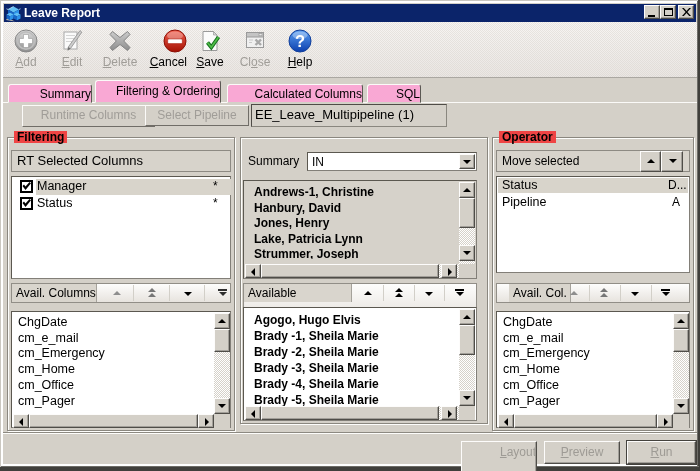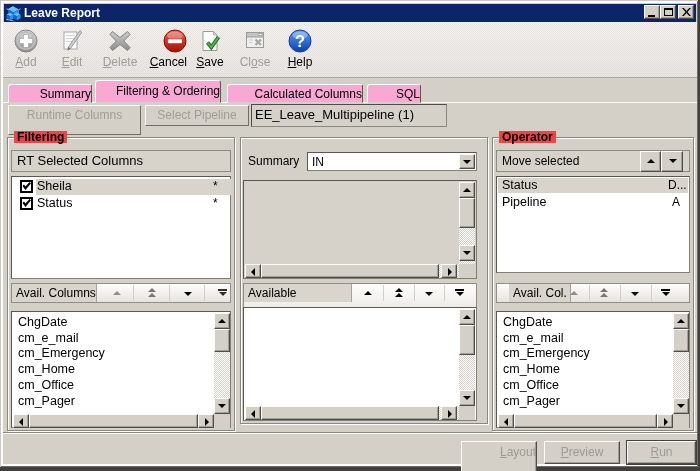--- a/index.html
+++ b/index.html
@@ -136,34 +136,34 @@
       <text x="12" y="18" text-anchor="middle" font-family="Liberation Sans" font-size="16.5" font-weight="bold" fill="#fff">?</text>
     </svg>
 <div style="margin-top:-1px"><span style="text-decoration:underline">H</span>elp</div></div>
 
 <div class="a" style="left:3px;top:102px;width:694px;height:1px;background:#fbfaf8"></div>
 <div class="a tab" style="left:8px;top:84px;width:84px;height:19px;line-height:18px">Summary</div>
 <div class="a tab" style="left:227px;top:84px;width:136px;height:19px;line-height:18px">Calculated Columns</div>
 <div class="a tab" style="left:367px;top:84px;width:54px;height:19px;line-height:18px">SQL</div>
 <div class="a tab" style="left:95px;top:80px;width:126px;height:23px;line-height:20px">Filtering &amp; Ordering</div>
 
-<div class="a tbtn" style="left:8px;top:105px;width:133px;height:30px;line-height:19px">Runtime Columns</div>
+<div class="a tbtn" style="left:22px;top:105px;width:133px;height:22px;line-height:19px">Runtime Columns</div>
 <div class="a tbtn" style="left:145px;top:105px;width:104px;height:21px;line-height:19px">Select Pipeline</div>
 <div class="a" style="left:251px;top:104px;width:196px;height:23px;background:#d5d1c9;border:1px solid #4f4c47;border-bottom-color:#8a877f;border-right-color:#8a877f;line-height:20px;padding-left:3px;font-size:13px">EE_Leave_Multipipeline (1)</div>
 
 <div class="a grp" style="left:7px;top:137px;width:228px;height:294px"></div>
 <div class="a grp" style="left:240px;top:137px;width:248px;height:287px"></div>
 <div class="a grp" style="left:492px;top:137px;width:202px;height:294px"></div>
 <div class="a glab" style="left:14px;top:131px">Filtering</div>
 <div class="a glab" style="left:499px;top:131px">Operator</div>
 
 <div class="a bar" style="left:11px;top:150px;width:220px;height:22px;line-height:20px;padding-left:5px;font-size:13px">RT Selected Columns</div>
 <div class="a sunk" style="left:11px;top:176px;width:220px;height:103px">
   <div class="a" style="left:24px;top:2px;width:195px;height:16px;background:#d8d4cb"></div>
-  <div class="a" style="left:25px;top:2px;line-height:14px;font-size:12.5px">Sheila</div>
+  <div class="a" style="left:25px;top:2px;line-height:14px;font-size:12.5px">Manager</div>
   <div class="a" style="left:201px;top:2px;line-height:14px">*</div>
   <div class="a" style="left:25px;top:19px;line-height:14px;font-size:12.5px">Status</div>
   <div class="a" style="left:201px;top:19px;line-height:14px">*</div>
   <div class="a" style="left:8px;top:3px;width:13px;height:13px;background:#fff;border:2px solid #000"></div>
   <div class="a" style="left:8px;top:20px;width:13px;height:13px;background:#fff;border:2px solid #000"></div>
   <svg class="a" style="left:10px;top:5px" width="9" height="9" viewBox="0 0 9 9">
       <path d="M0.5 4 L2 2.5 L3.5 4.5 L7.5 0 L9 1.2 L3.5 8 Z" fill="#000"></path>
     </svg>
   <svg class="a" style="left:10px;top:22px" width="9" height="9" viewBox="0 0 9 9">
       <path d="M0.5 4 L2 2.5 L3.5 4.5 L7.5 0 L9 1.2 L3.5 8 Z" fill="#000"></path>
@@ -205,20 +205,21 @@
 </div>
 
 <div class="a" style="left:248px;top:152px;line-height:19px">Summary</div>
 <div class="a sunk" style="left:307px;top:152px;width:170px;height:19px">
   <div class="a" style="left:4px;top:1px;line-height:16px">IN</div>
   <div class="a btn3" style="left:151px;top:1px;width:16px;height:15px">
       <div class="a td" style="left:3px;top:5px"></div>
     </div>
 </div>
 <div class="a sunk" style="left:243px;top:180px;width:234px;height:99px;background:#d6d2ca">
+  <div class="a" style="left:10px;top:4px;line-height:15.6px;font-weight:bold;white-space:nowrap">Andrews-1, Christine<br>Hanbury, David<br>Jones, Henry<br>Lake, Patricia Lynn<br>Strummer, Joseph</div>
   <div class="a" style="left:1px;top:78px;width:214px;height:4px;background:#d6d2ca"></div>
   <div class="a trk" style="left:215px;top:1px;width:16px;height:82px"></div>
   <div class="a btn3" style="left:215px;top:1px;width:16px;height:16px">
       <div class="a tu" style="left:3px;top:5px"></div>
     </div>
   <div class="a th" style="left:215px;top:17px;width:16px;height:30px"></div>
   <div class="a btn3" style="left:215px;top:64px;width:16px;height:16px">
       <div class="a td" style="left:3px;top:5px"></div>
     </div>
   <div class="a trk" style="left:1px;top:83px;width:214px;height:14px"></div>
@@ -239,20 +240,21 @@
   <div class="a" style="left:200px;top:1px;width:1px;height:16px;background:#d2cfc8"></div>
   <div class="a tu" style="left:120px;top:7px"></div>
   <div class="a tu" style="left:151px;top:4px"></div>
   <div class="a tu" style="left:151px;top:9px"></div>
   <div class="a td" style="left:181px;top:8px"></div>
   <div class="a" style="left:211px;top:5px;width:9px;height:2px;background:#000"></div>
   <div class="a td" style="left:212px;top:8px"></div>
 </div>
 
 <div class="a sunk" style="left:243px;top:307px;width:234px;height:114px">
+  <div class="a" style="left:10px;top:4px;line-height:16px;font-weight:bold;white-space:nowrap">Agogo, Hugo Elvis<br>Brady -1, Sheila Marie<br>Brady -2, Sheila Marie<br>Brady -3, Sheila Marie<br>Brady -4, Sheila Marie<br>Brady -5, Sheila Marie</div>
   <div class="a trk" style="left:215px;top:1px;width:16px;height:98px"></div>
   <div class="a btn3" style="left:215px;top:1px;width:16px;height:16px">
       <div class="a tu" style="left:3px;top:5px"></div>
     </div>
   <div class="a th" style="left:215px;top:17px;width:16px;height:30px"></div>
   <div class="a btn3" style="left:215px;top:82px;width:16px;height:16px">
       <div class="a td" style="left:3px;top:5px"></div>
     </div>
   <div class="a trk" style="left:1px;top:98px;width:214px;height:14px"></div>
   <div class="a btn3" style="left:1px;top:98px;width:16px;height:14px">

